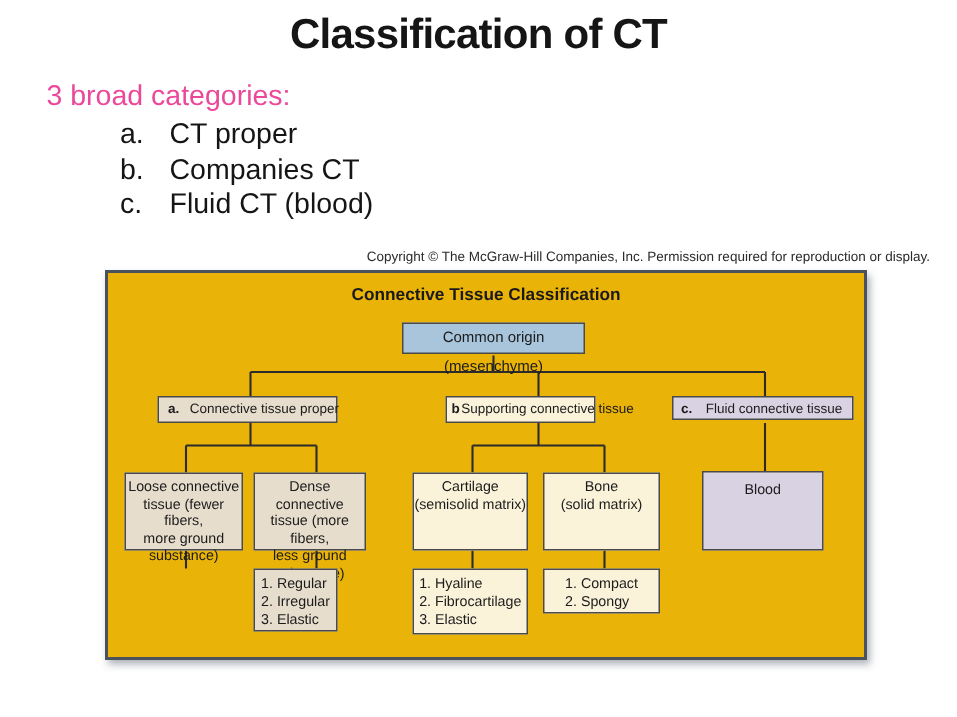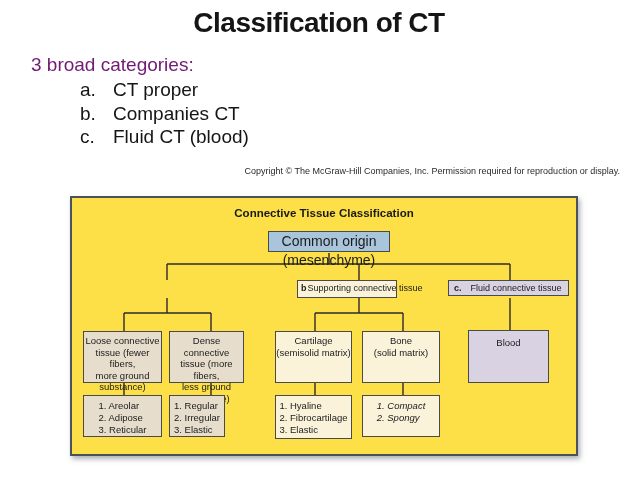--- a/index.html
+++ b/index.html
@@ -8,49 +8,49 @@
     position:relative; width:638px; height:478px; background:#ffffff;
     overflow:hidden; color:#111;
   }
   
   .slide-title {
     position:absolute; left:0; top:7; top:7px; width:638px;
     text-align:center; font-size:28px; font-weight:bold; color:#151515;
     letter-spacing:-0.5px;
   }
   .intro {
-    position:absolute; left:31px; top:54px; font-size:19px; color:#701a75;
+    position:absolute; left:31px; top:54px; font-size:19px; color:#ec4899;
   }
   .cat-list { position:absolute; left:80px; top:78px; font-size:19px; color:#151515; }
   .cat-row { display:flex; height:23.5px; line-height:23.5px; }
   .cat-letter { width:33px; }
   .copyright {
     position:absolute; left:70px; top:166px; width:550px; text-align:right;
     font-size:9px; color:#2a2a2a;
   }
   
   .panel {
-    position:absolute; left:70px; top:196px; width:508px; height:260px;
-    background:#fde047; border:2px solid #4a535c;
+    position:absolute; left:70px; top:180px; width:508px; height:260px;
+    background:#eab308; border:2px solid #4a535c;
     box-shadow:2px 3px 5px rgba(90,100,112,0.5);
   }
   .panel svg { position:absolute; left:0; top:0; }
   .fig-header {
     position:absolute; left:0; top:9px; width:100%; text-align:center;
     font-size:11.5px; font-weight:bold; color:#1a1a1a;
   }
   .box {
     position:absolute; border:1px solid #4a4a4a; text-align:center;
     color:#1b1b1b; font-size:9.5px;
   }
   .blue { background:#a9c5dc; }
   .tan  { background:#e6ddcd; }
   .cream{ background:#faf3da; }
   .lav  { background:#d8d2e3; }
-  .root-box { line-height:19px; font-size:14px; }
+  .root-box { line-height:19px; font-size:10px; }
   .branch-box { line-height:15px; font-size:9px; text-align:left; white-space:nowrap; }
   .pfx { font-weight:bold; }
   .pad-a { padding-left:6px; } .pad-a .pfx { margin-right:7px; }
   .pad-b { padding-left:3px; } .pad-b .pfx { margin-right:1px; }
   .pad-c { padding-left:5px; } .pad-c .pfx { margin-right:9px; }
   .type-box { padding-top:3px; line-height:11.5px; }
   .list-box { padding-top:4px; line-height:12px; }
   .list-inner { display:inline-block; text-align:left; }
 </style>
 </head>
@@ -87,20 +87,23 @@
         <path d="M287,100 V115 M243,115 H331 M243,115 V133 M331,115 V133"></path>
         <path d="M438,100 V132"></path>
         <path d="M52,185 V197 M139,185 V197 M243,185 V197 M331,185 V197"></path>
       </g>
     </svg>
 
     <div class="fig-header">Connective Tissue Classification</div>
 
     <div class="box blue root-box" style="left:196px; top:33px; width:122px; height:21px;">Common origin (mesenchyme)</div>
 
+    <div class="box tan branch-box pad-a" style="left:33px; top:82px; width:120px; height:18px;">
+      <span class="pfx">a.</span><span>Connective tissue proper</span>
+    </div>
     <div class="box cream branch-box pad-b" style="left:225px; top:82px; width:100px; height:18px;">
       <span class="pfx">b</span><span>Supporting connective tissue</span>
     </div>
     <div class="box lav branch-box pad-c" style="left:376px; top:82px; width:121px; height:16px;">
       <span class="pfx">c.</span><span>Fluid connective tissue</span>
     </div>
 
     <div class="box tan type-box" style="left:11px; top:133px; width:79px; height:52px;">
       <div>Loose connective</div>
       <div>tissue (fewer fibers,</div>
@@ -118,42 +121,35 @@
       <div>(semisolid matrix)</div>
     </div>
     <div class="box cream type-box" style="left:290px; top:133px; width:78px; height:52px;">
       <div>Bone</div>
       <div>(solid matrix)</div>
     </div>
     <div class="box lav type-box" style="left:396px; top:132px; width:81px; height:53px; padding-top:6px;">
       <div>Blood</div>
     </div>
 
-    <div class="box tan list-box" style="left:11px; top:197px; width:79px; height:42px;">
-      <div class="list-inner">
-        <div>1. Areolar</div>
-        <div>2. Adipose</div>
-        <div>3. Reticular</div>
-      </div>
-    </div>
     <div class="box tan list-box" style="left:97px; top:197px; width:56px; height:42px;">
       <div class="list-inner">
         <div>1. Regular</div>
         <div>2. Irregular</div>
         <div>3. Elastic</div>
       </div>
     </div>
     <div class="box cream list-box" style="left:203px; top:197px; width:77px; height:44px;">
       <div class="list-inner">
         <div>1. Hyaline</div>
         <div>2. Fibrocartilage</div>
         <div>3. Elastic</div>
       </div>
     </div>
-    <div class="box cream list-box" style="left:290px; top:197px; width:78px; height:42px;font-style:italic;">
+    <div class="box cream list-box" style="left:290px; top:197px; width:78px; height:30px;">
       <div class="list-inner">
         <div>1. Compact</div>
         <div>2. Spongy</div>
       </div>
     </div>
 
   </div>
 </div>
 
 </body></html>

